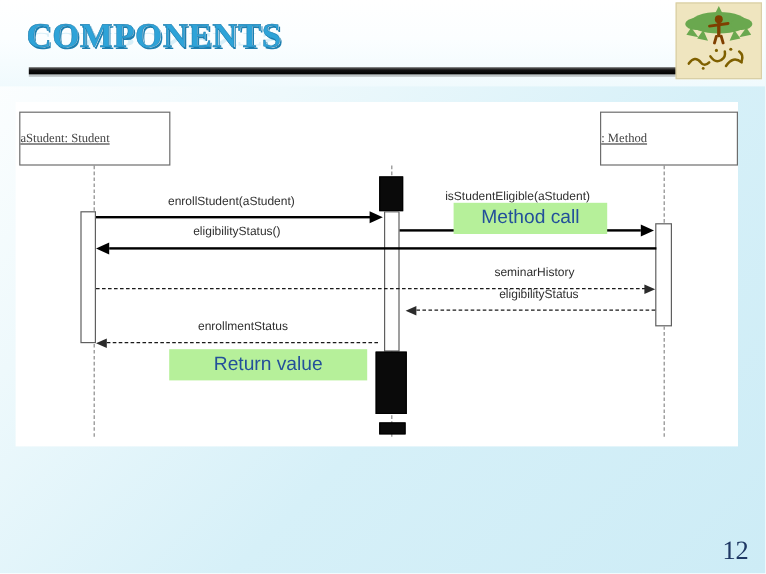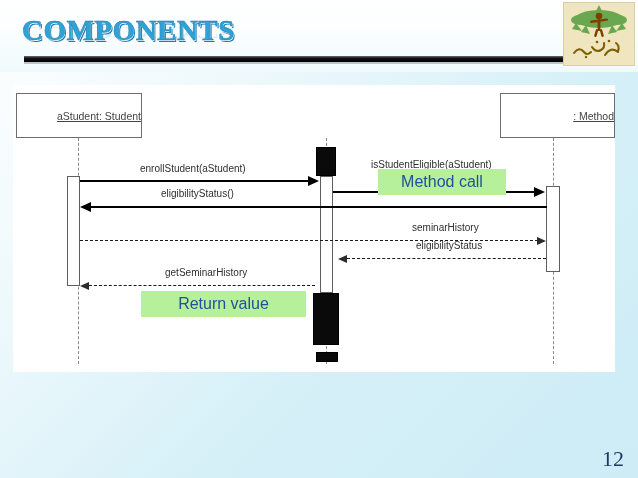--- a/index.html
+++ b/index.html
@@ -88,22 +88,22 @@
     position: absolute;
     background: #ffffff;
     border: 1.6px solid #6d6d6d;
     box-sizing: border-box;
   }
   .lifeline-label {
     position: absolute;
     left: 0; right: 0;
     top: 50%;
     transform: translateY(-50%);
-    text-align: right;
-    font-family: Liberation Sans, sans-serif;
+    text-align: left;
+    font-family: Liberation Serif, serif;
     font-size: 10.5px;
     color: #444444;
     text-decoration: underline;
     white-space: nowrap;
   }
 
   .lifeline-dash {
     position: absolute;
     width: 0;
     border-left: 1.3px dashed #8a8a8a;
@@ -263,21 +263,21 @@
     <div class="arrowhead arrow-left-solid" style="left:67px; top:117px;"></div>
 
     <div class="msg-label" style="left:399px; top:137px;">seminarHistory</div>
     <div class="msg-line msg-dashed" style="left:67px; top:155px; width:458px;"></div>
     <div class="arrowhead arrow-right-open" style="left:524px; top:152px;"></div>
 
     <div class="msg-label" style="left:403px; top:155px;">eligibilityStatus</div>
     <div class="msg-line msg-dashed" style="left:334px; top:173px; width:199px;"></div>
     <div class="arrowhead arrow-left-open" style="left:325px; top:170px;"></div>
 
-    <div class="msg-label" style="left:152px; top:182px;">getSeminarHistory</div>
+    <div class="msg-label" style="left:152px; top:182px;">enrollmentStatus</div>
     <div class="msg-line msg-dashed" style="left:76px; top:200px; width:226px;"></div>
     <div class="arrowhead arrow-left-open" style="left:67px; top:197px;"></div>
 
     <div class="callout" style="left:365px; top:84px; width:128px; height:26px;">Method call</div>
     <div class="callout" style="left:128px; top:206px; width:165px; height:26px;">Return value</div>
 
   </div>
 
   <div id="page-number">12</div>
 

